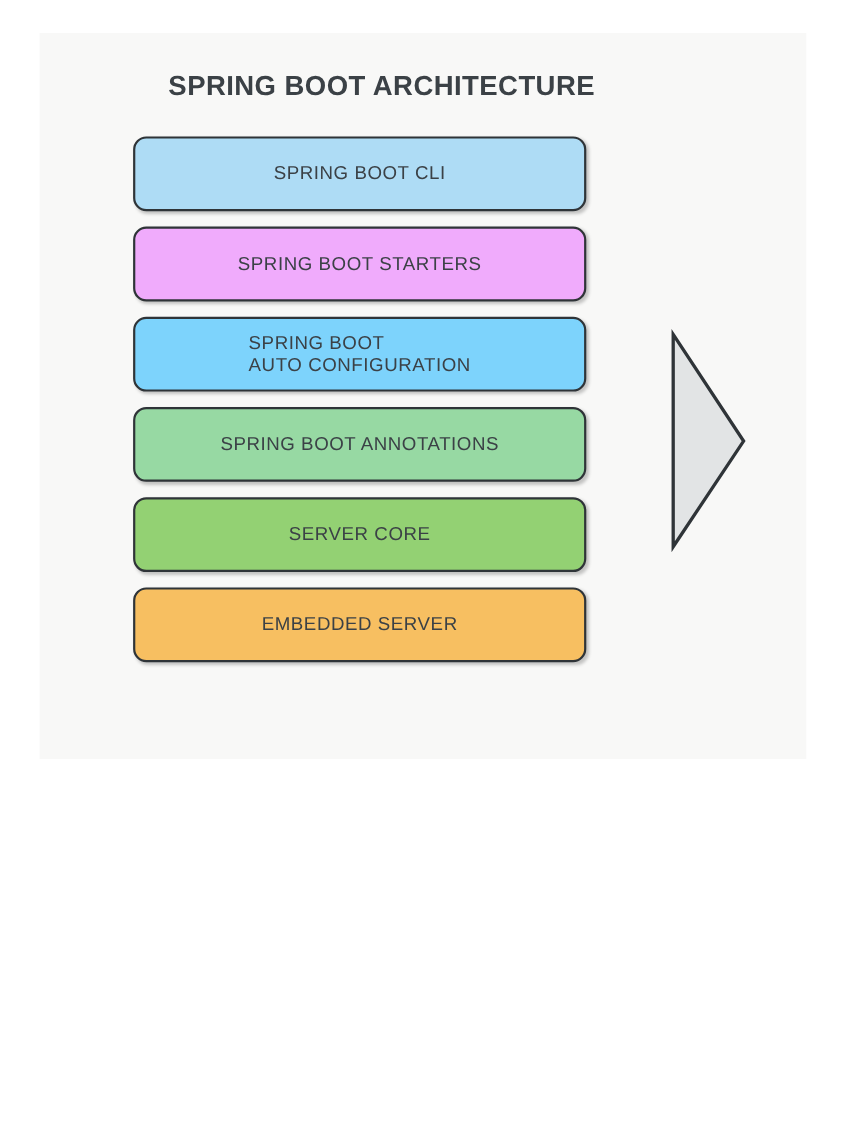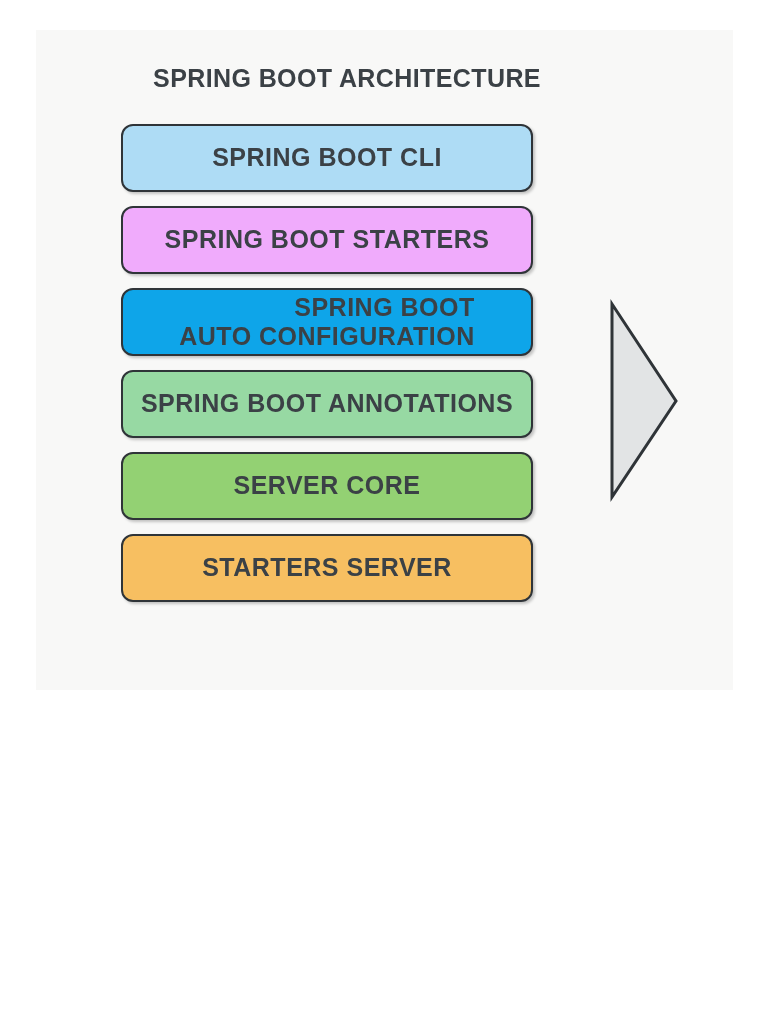--- a/index.html
+++ b/index.html
@@ -63,25 +63,25 @@
     border: 2px solid #2f3438;
     border-radius: 12px;
     display: flex;
     align-items: center;
     justify-content: center;
     box-shadow: 2px 2px 3px rgba(0,0,0,0.22);
   }
   .layer-box:last-child { margin-bottom: 0; }
 
   .layer-label {
-    font-size: 25px;
-    font-weight: bold;
+    font-size: 17px;
+    font-weight: normal;
     letter-spacing: 0.5px;
     color: #3b4146;
-    text-align: right;
+    text-align: left;
     line-height: 1.18;
     white-space: pre-line;
     user-select: none;
   }
 
   
   #flow-arrow {
     position: absolute;
     left: 573px;
     top: 270px;
@@ -104,32 +104,32 @@
 
     <div id="diagram-title" style="color: rgb(59, 65, 70);">SPRING BOOT ARCHITECTURE</div>
 
     <div id="layer-stack">
         <div class="layer-box" style="background: rgb(174, 220, 245); border-color: rgb(47, 52, 56);">
           <span class="layer-label">SPRING BOOT CLI</span>
         </div>
         <div class="layer-box" style="background: #f0abfc; border-color: rgb(47, 52, 56);">
           <span class="layer-label">SPRING BOOT STARTERS</span>
         </div>
-        <div class="layer-box" style="background: #0ea5e9; border-color: rgb(47, 52, 56);">
+        <div class="layer-box" style="background: #7dd3fc; border-color: rgb(47, 52, 56);">
           <span class="layer-label">SPRING BOOT
 AUTO CONFIGURATION</span>
         </div>
         <div class="layer-box" style="background: rgb(151, 217, 163); border-color: rgb(47, 52, 56);">
           <span class="layer-label">SPRING BOOT ANNOTATIONS</span>
         </div>
         <div class="layer-box" style="background: rgb(147, 209, 115); border-color: rgb(47, 52, 56);">
           <span class="layer-label">SERVER CORE</span>
         </div>
         <div class="layer-box" style="background: rgb(247, 191, 97); border-color: rgb(47, 52, 56);">
-          <span class="layer-label">STARTERS SERVER</span>
+          <span class="layer-label">EMBEDDED SERVER</span>
         </div>
       </div>
 
     <div id="flow-arrow">
       <svg viewBox="0 0 70 200" xmlns="http://www.w3.org/2000/svg">
         <polygon points="3,4 67,101 3,197" fill="#e2e4e5" stroke="#2f3438" stroke-width="3" stroke-linejoin="miter"></polygon>
       </svg>
     </div>
 
   </div>

